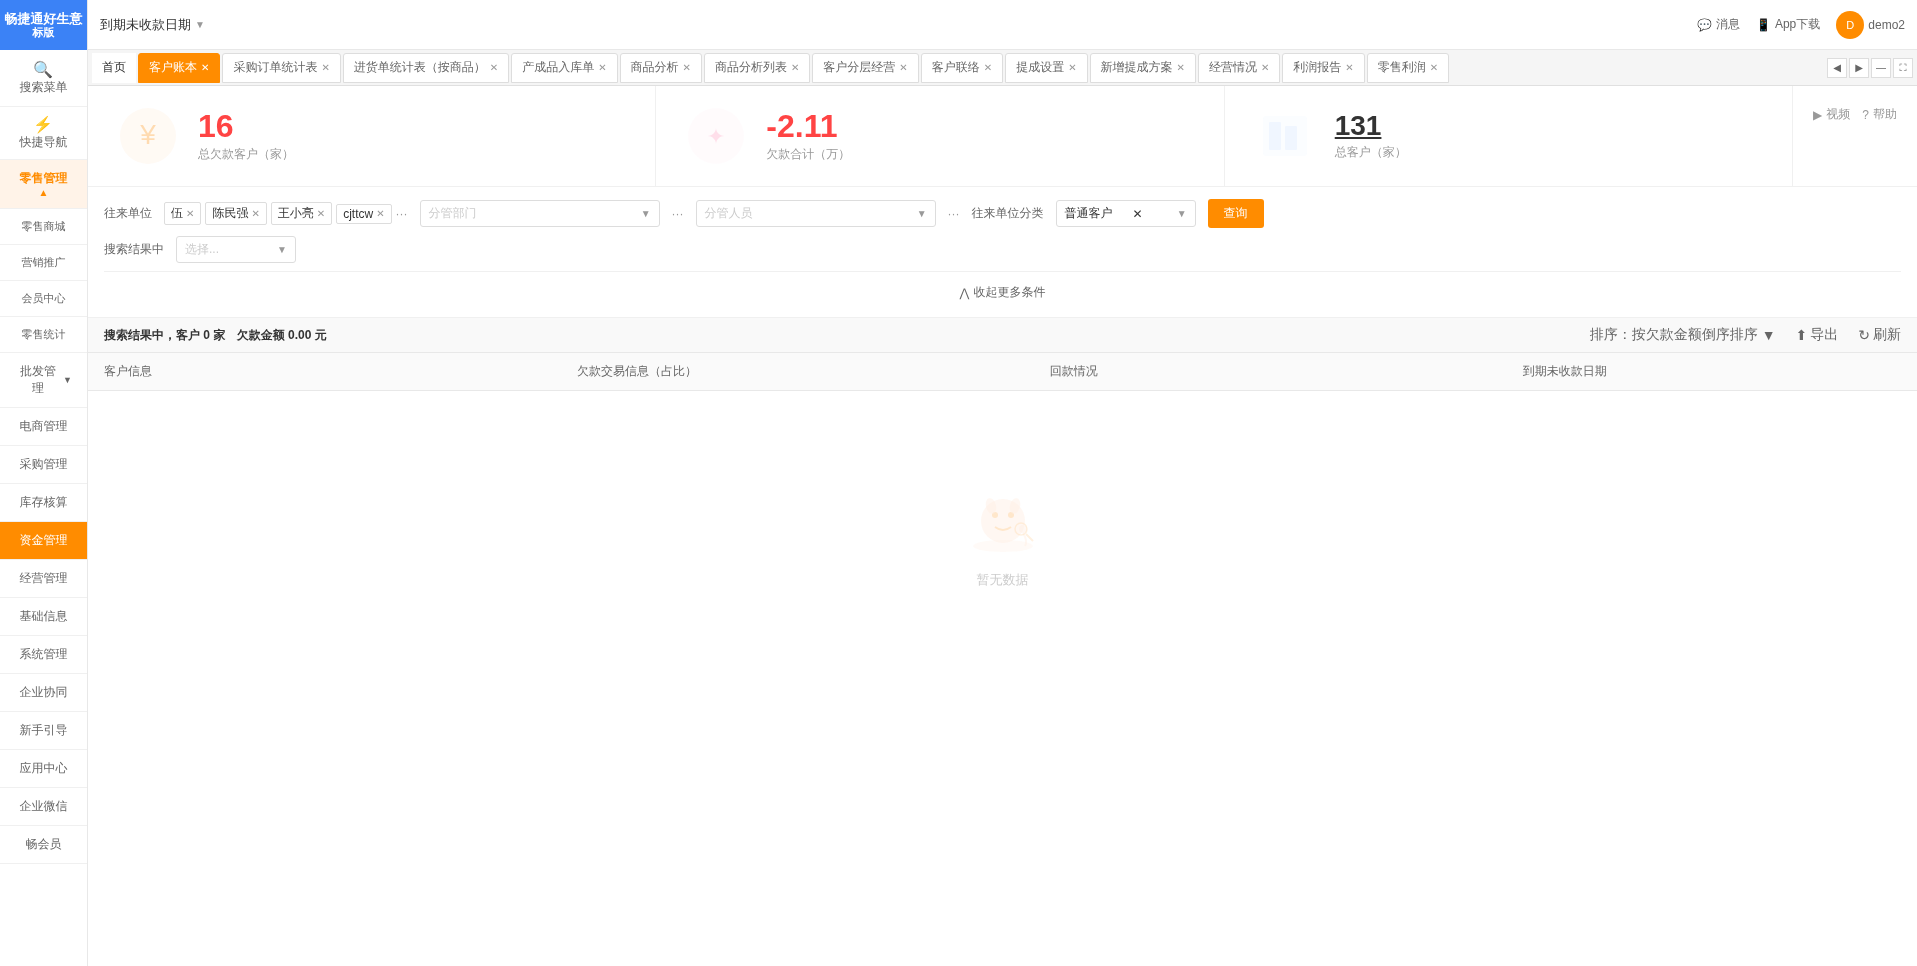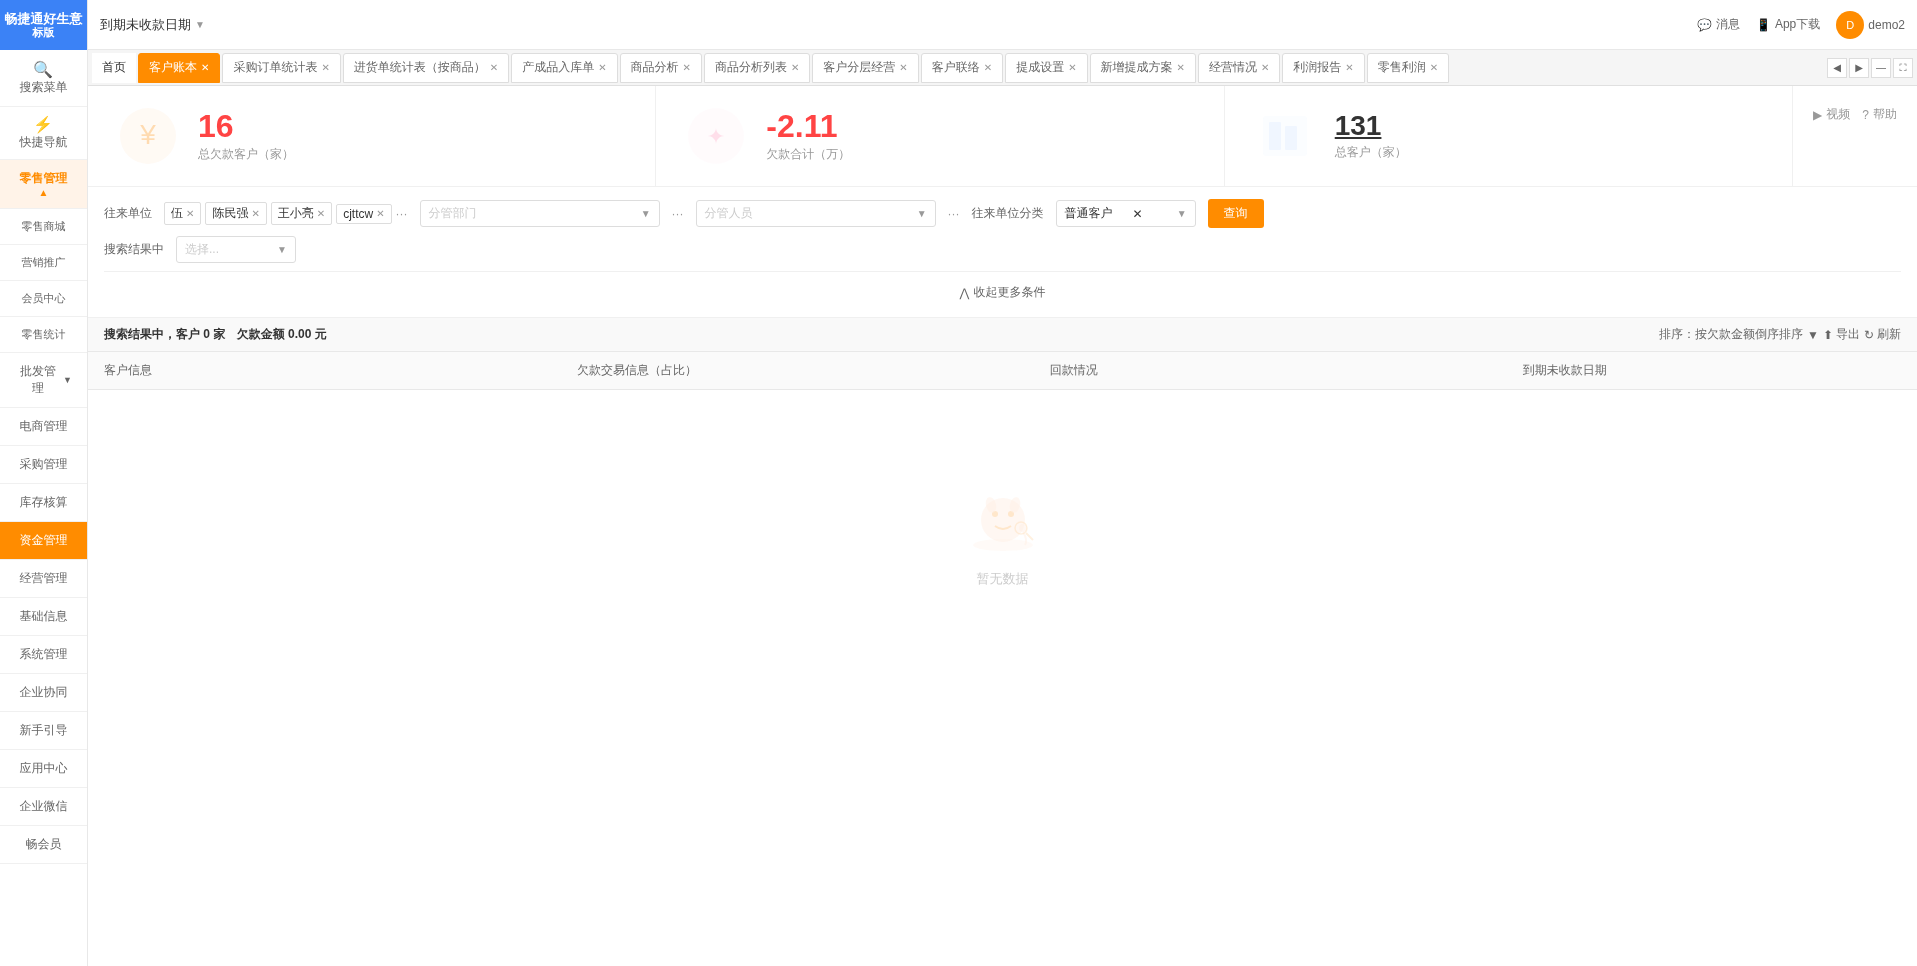--- a/index.html
+++ b/index.html
@@ -65,21 +65,21 @@
     .filter-select { display: flex; align-items: center; gap: 18px; padding: 4px 8px; border: 1px solid #ddd; border-radius: 3px; font-size: 12px; color: #333; cursor: pointer; min-width: 140px; }
     .filter-select-wide { min-width: 240px; }
     .filter-select .arrow { color: #999; font-size: 10px; margin-left: auto; }
     .filter-dots { color: #999; cursor: pointer; }
     .collapse-btn { display: flex; align-items: center; gap: 4px; font-size: 12px; color: #666; cursor: pointer; margin: 4px auto; width: fit-content; }
 
     
     .search-result-bar { display: flex; align-items: center; justify-content: space-between; padding: 8px 16px; background: #f9f9f9; border-bottom: 1px solid #e8e8e8; }
     .search-result-text { font-size: 12px; color: #666; }
     .search-result-text span { color: #333; font-weight: bold; }
-    .search-result-actions { display: flex; align-items: center; gap: 4px; font-size: 12px; color: #666; justify-content: space-between; }
+    .search-result-actions { display: flex; align-items: center; gap: 20px; font-size: 14px; color: #666; justify-content: space-between; }
     .sort-select { display: flex; align-items: center; gap: 4px; cursor: pointer; }
     .action-btn { display: flex; align-items: center; gap: 3px; cursor: pointer; color: #666; }
 
     
     .table-header { display: flex; padding: 10px 16px; background: #fafafa; border-bottom: 1px solid #e8e8e8; font-size: 12px; color: #666; font-weight: 500; }
     .col-customer { flex: 2.5; }
     .col-debt { flex: 2.5; }
     .col-payment { flex: 2.5; }
     .col-date { flex: 2; }
 

